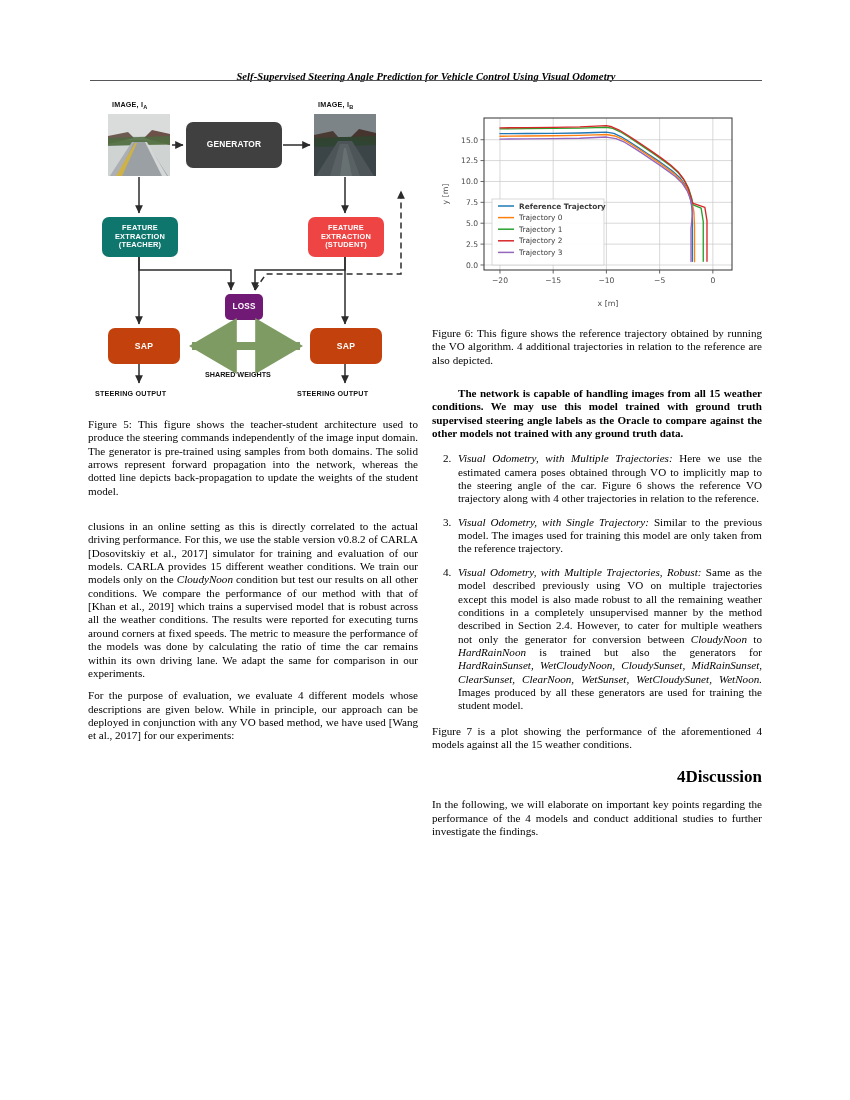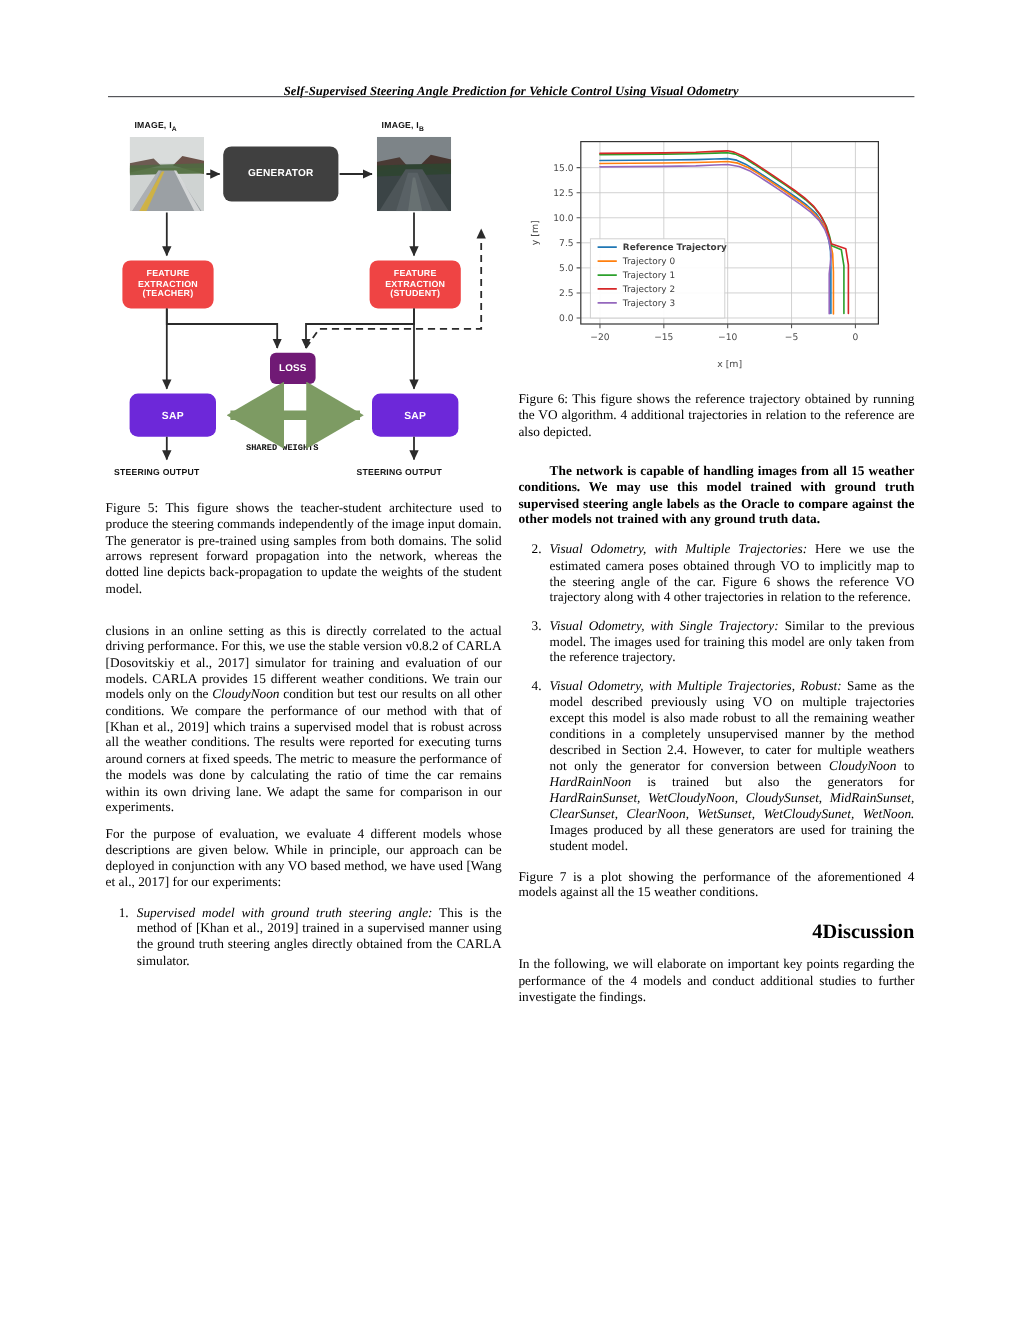--- a/index.html
+++ b/index.html
@@ -76,28 +76,28 @@
   .box {
     position:absolute; border-radius:7px;
     display:flex; align-items:center; justify-content:center;
     text-align:center; color:#fff;
     font-family:"Liberation Sans", sans-serif;
     font-weight:bold; letter-spacing:.2px;
     line-height:1.18;
   }
   .box.gen   { background:#404040; font-size:8.4px; }
   .box.feat  { font-size:7.4px; }
-  .box.teach { background:#ef4444; }
+  .box.teach { background:#0f766e; }
   .box.stud  { background:#ef4444; }
   .box.loss  { background:#701a75; font-size:8.2px; border-radius:5px; }
-  .box.sap   { background:#6d28d9; font-size:8.6px; }
+  .box.sap   { background:#c2410c; font-size:8.6px; }
 
   svg.wires { position:absolute; left:0; top:0; width:330px; height:310px; }
   .sw-lbl {
-    position:absolute; font-family:Liberation Mono, monospace;
+    position:absolute; font-family:Liberation Sans, sans-serif;
     font-weight:bold; font-size:7.2px; color:#111;
   }
 
   
   .fig6 { position:relative; width:330px; height:215px; margin-top:8px; }
   svg.plot { width:330px; height:215px; display:block; }
   .tick { font-family:"DejaVu Sans", sans-serif; font-size:7.6px; fill:#4a4a4a; }
   .axlab { font-family:"DejaVu Sans", sans-serif; font-size:7.8px; fill:#4a4a4a; }
   .leglab { font-family:"DejaVu Sans", sans-serif; font-size:7.4px; fill:#3b3b3b; }
   .leglab.b { font-weight:bold; }
@@ -210,23 +210,20 @@
       </svg>
     </div>
 
     <p class="caption" style="margin-top:10px;">Figure 5: This figure shows the teacher-student architecture used to produce the steering commands independently of the image input domain. The generator is pre-trained using samples from both domains. The solid arrows represent forward propagation into the network, whereas the dotted line depicts back-propagation to update the weights of the student model.</p>
 
     <p class="body" style="margin-top:22px;">clusions in an online setting as this is directly correlated to the actual driving performance. For this, we use the stable version v0.8.2 of CARLA [Dosovitskiy et al., 2017] simulator for training and evaluation of our models. CARLA provides 15 different weather conditions. We train our models only on the <em>CloudyNoon</em> condition but test our results on all other conditions. We compare the performance of our method with that of [Khan et al., 2019] which trains a supervised model that is robust across all the weather conditions. The results were reported for executing turns around corners at fixed speeds. The metric to measure the performance of the models was done by calculating the ratio of time the car remains within its own driving lane. We adapt the same for comparison in our experiments.</p>
 
 
     <p class="body">For the purpose of evaluation, we evaluate 4 different models whose descriptions are given below. While in principle, our approach can be deployed in conjunction with any VO based method, we have used [Wang et al., 2017] for our experiments:</p>
 
-    <ol class="models">
-      <li><em>Supervised model with ground truth steering angle:</em> This is the method of [Khan et al., 2019] trained in a supervised manner using the ground truth steering angles directly obtained from the CARLA simulator.</li>
-    </ol>
   </div>
 
   <div class="col-right">
 
     <div class="fig6">
       <svg class="plot" viewBox="0 0 330 215">
         <rect x="0" y="0" width="330" height="215" fill="#ffffff"></rect>
         <g id="plot-grid">
             <line x1="67.9656652360515" y1="14" x2="67.9656652360515" y2="166" stroke="#c9c9c9" stroke-width="0.7"></line>
             <line x1="121.18454935622317" y1="14" x2="121.18454935622317" y2="166" stroke="#c9c9c9" stroke-width="0.7"></line>

